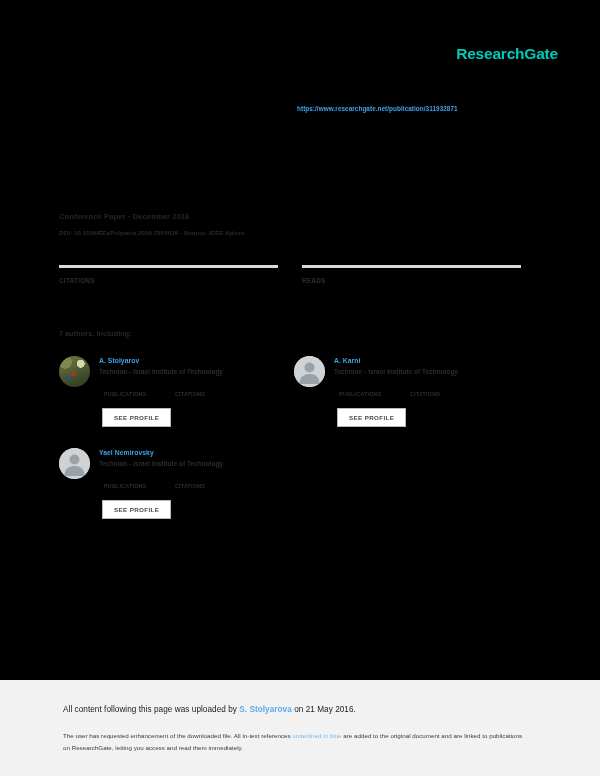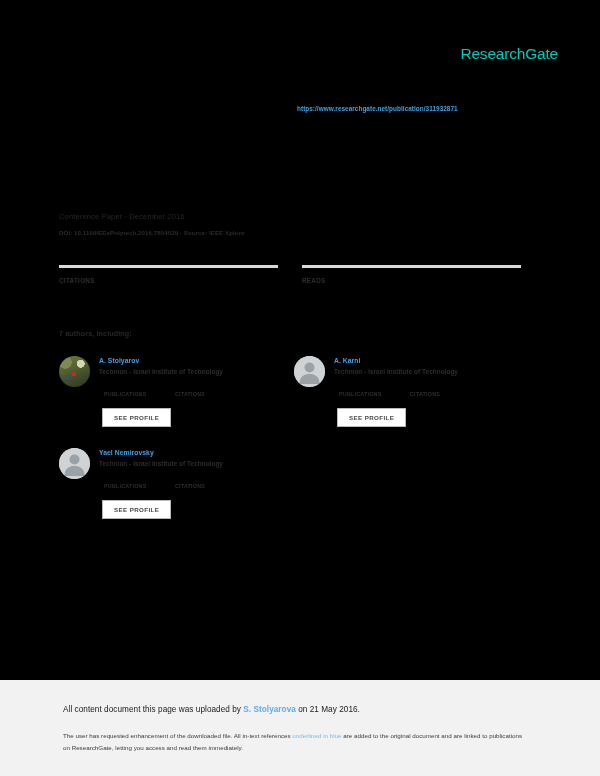--- a/index.html
+++ b/index.html
@@ -23,21 +23,21 @@
     height: 680px;
     background: #000000;
   }
 
   
   #rg-logo {
     position: absolute;
     right: 42px;
     top: 45px;
     font-size: 15.5px;
-    font-weight: normal;
+    font-weight: bold;
     letter-spacing: -0.2px;
     color: #00ccbb;
     font-family: "Liberation Sans", sans-serif;
   }
 
   #rg-url {
     position: absolute;
     left: 297px;
     top: 105px;
     font-size: 6.4px;
@@ -49,21 +49,21 @@
 
   
   #meta {
     position: absolute;
     left: 59px;
     top: 212px;
     width: 470px;
   }
   #meta .line1 {
     font-size: 7.6px;
-    font-weight: normal;
+    font-weight: bold;
     color: #262626;
     letter-spacing: 0.1px;
     margin-bottom: 8px;
   }
   #meta .line2 {
     font-size: 6.2px;
     font-weight: bold;
     color: #2b2b2b;
     letter-spacing: 0.05px;
   }
@@ -340,15 +340,15 @@
       </div>
 
       <div class="author empty"></div>
 
     </div>
 
   </div>
 </div>
 
 <div id="footer">
-  <div id="footer-main"><span>All content document this page was uploaded by </span><span class="link">S. Stolyarova</span><span> on 21 May 2016.</span></div>
+  <div id="footer-main"><span>All content following this page was uploaded by </span><span class="link">S. Stolyarova</span><span> on 21 May 2016.</span></div>
   <div id="footer-sub"><span>The user has requested enhancement of the downloaded file. All in-text references </span><span class="link">underlined in blue</span><span> are added to the original document and are linked to publications on ResearchGate, letting you access and read them immediately.</span></div>
 </div>
 
 </body></html>

